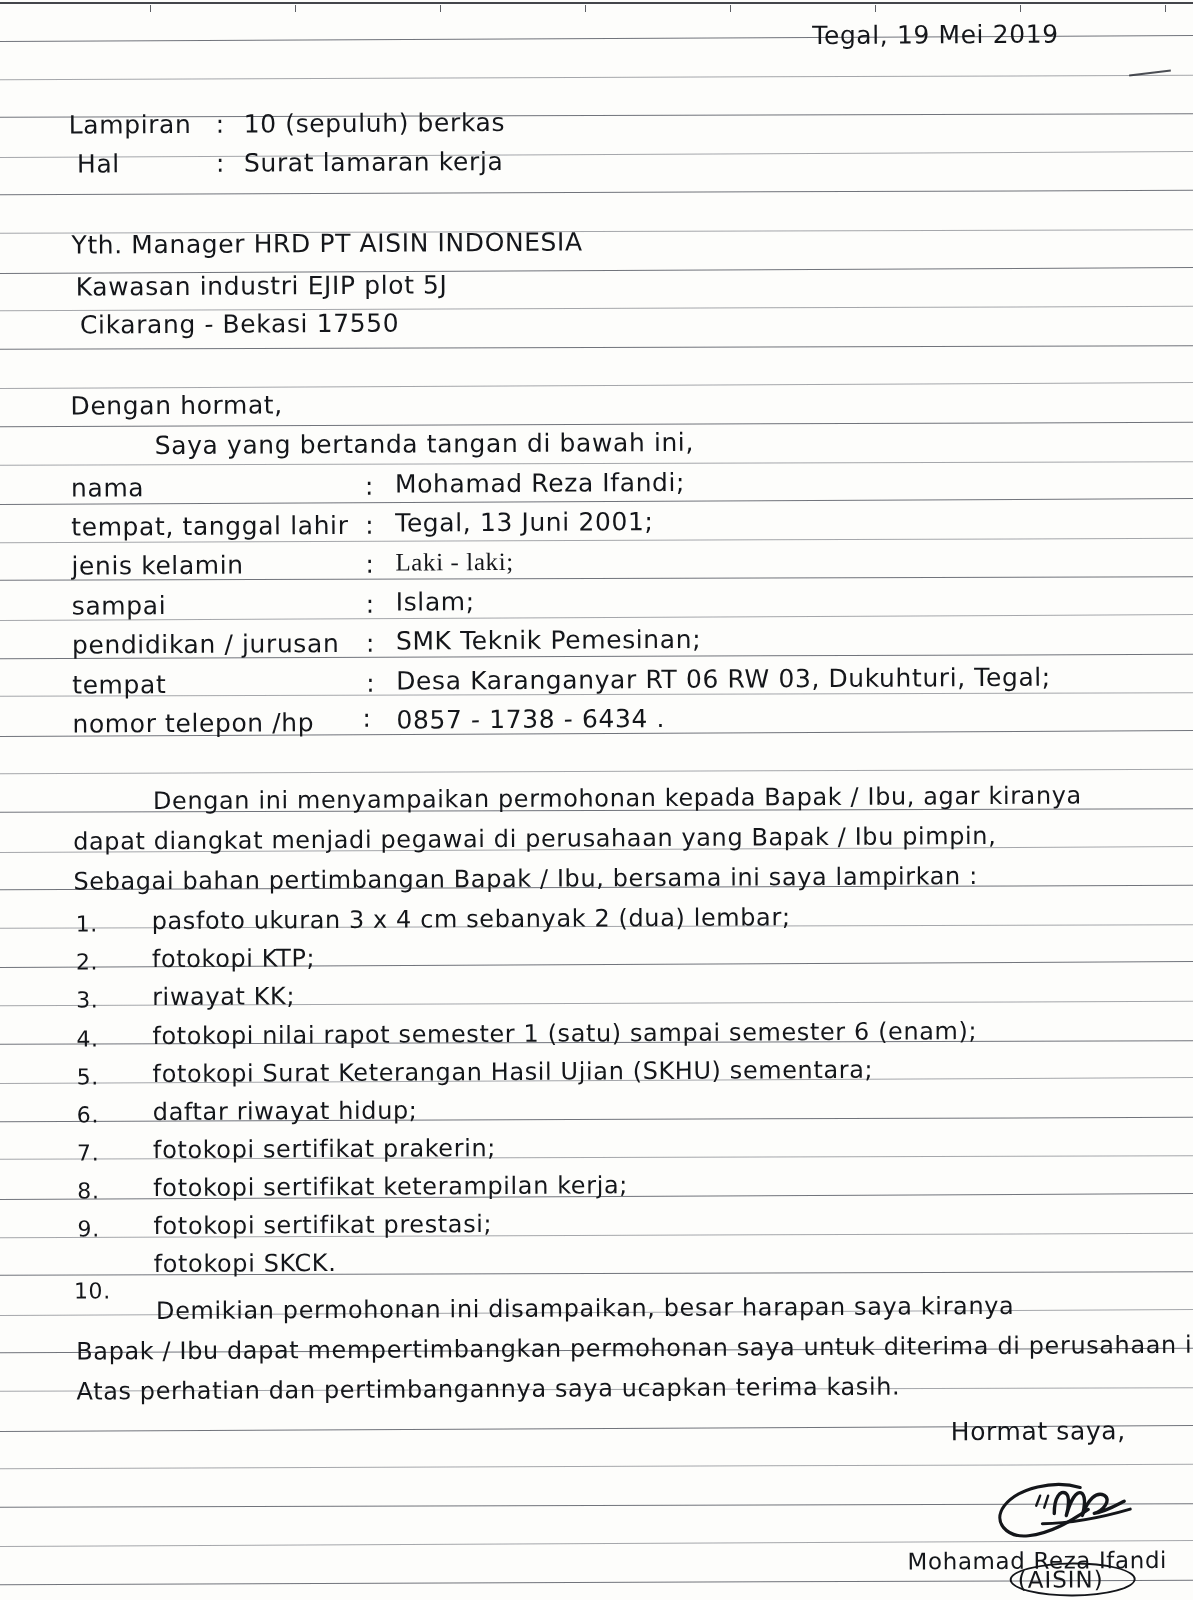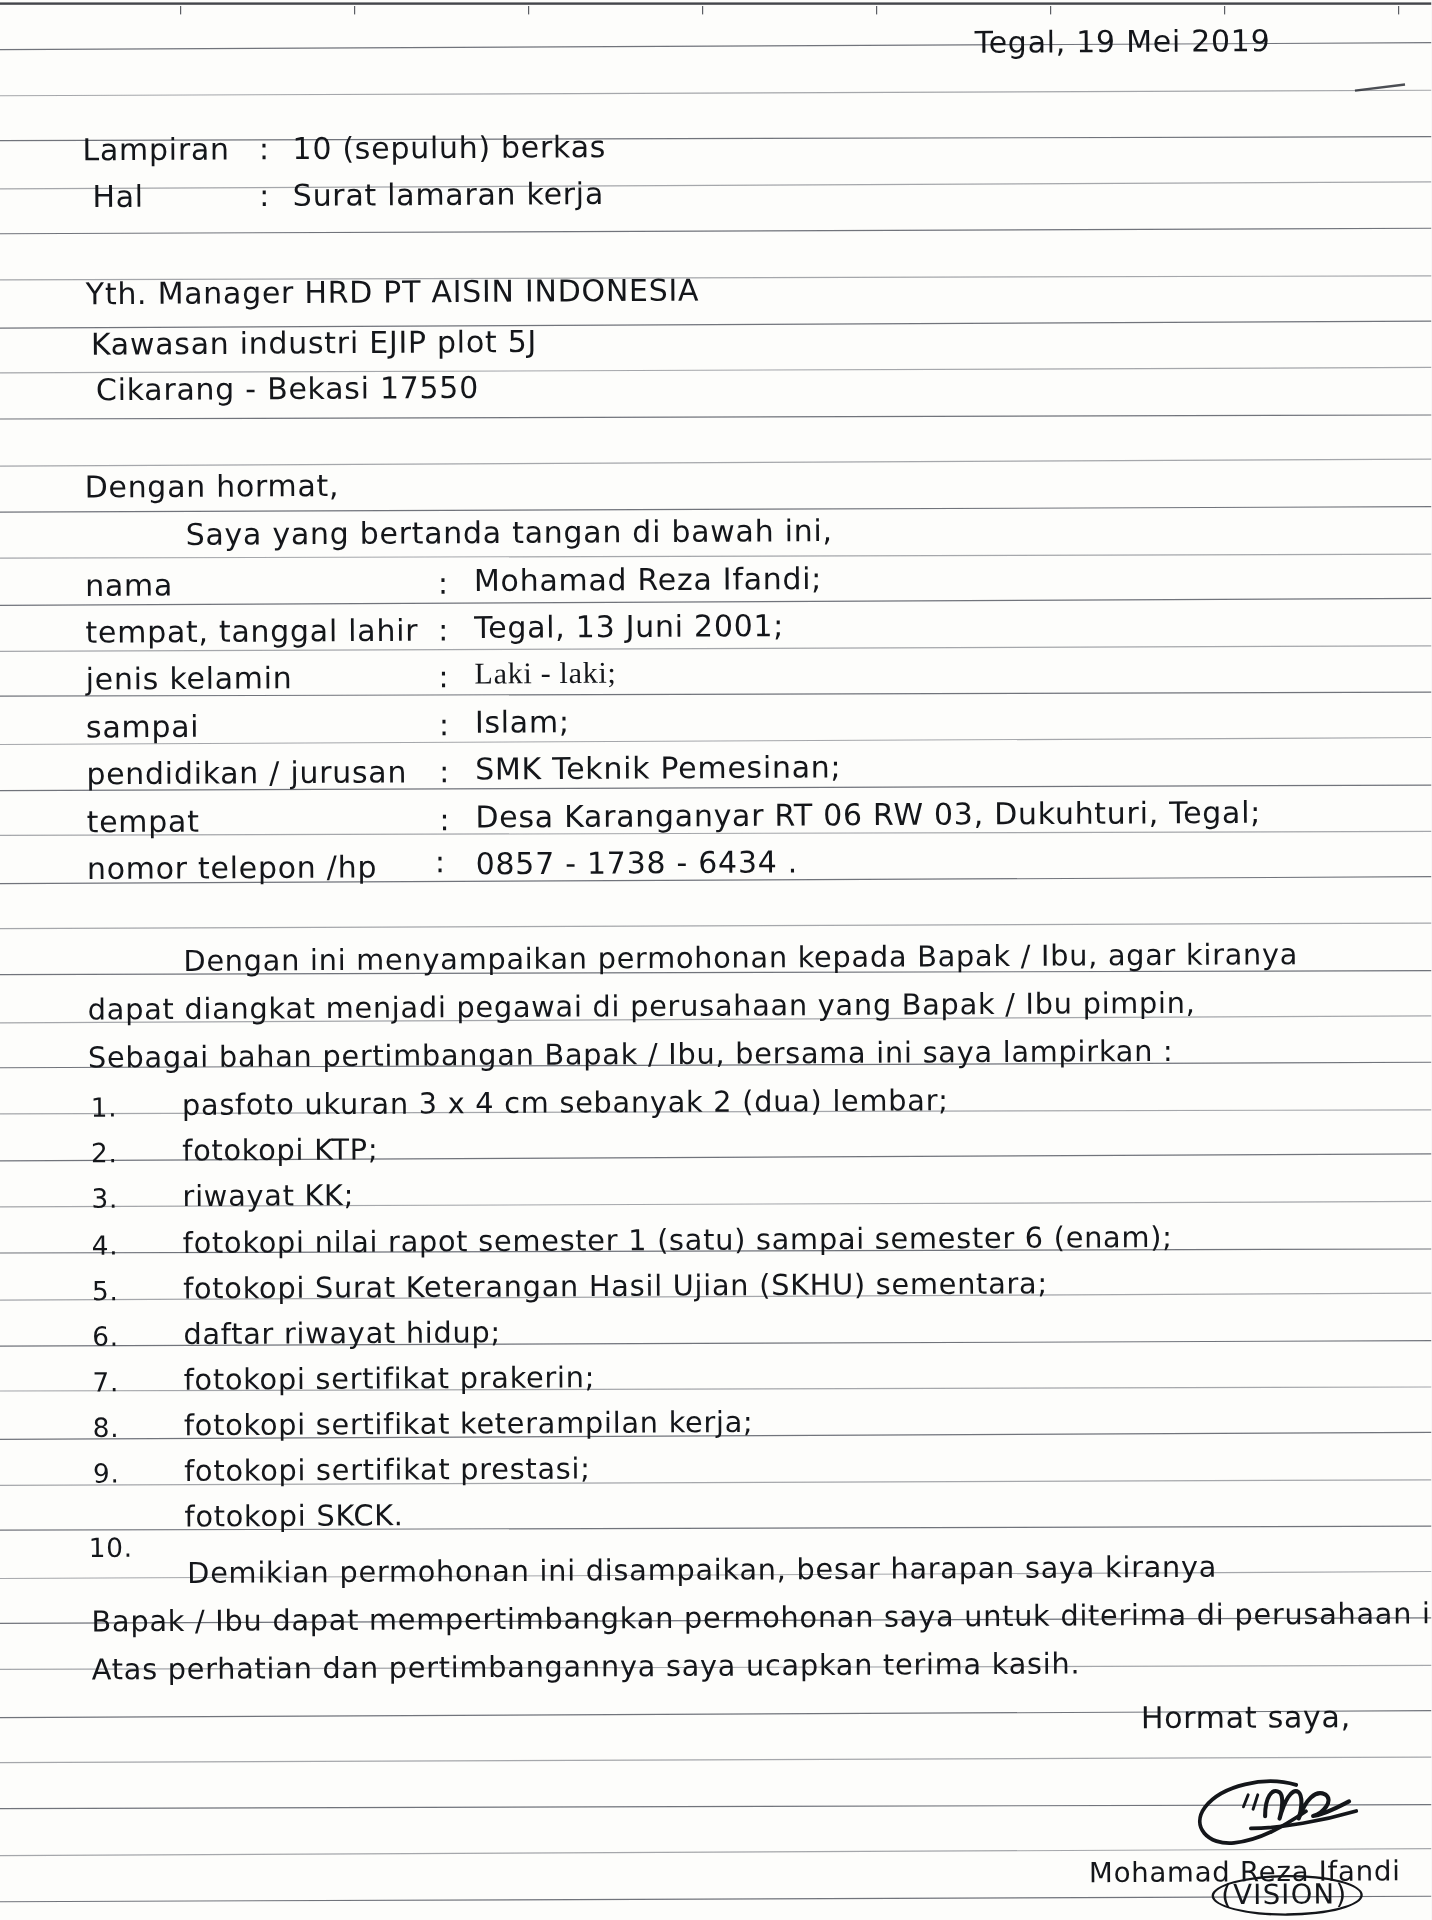--- a/index.html
+++ b/index.html
@@ -259,16 +259,16 @@
       <path d="M96 16 C70 8, 34 16, 20 34 C8 50, 22 66, 44 64 C66 62, 86 50, 104 38" fill="none" stroke="#14161a" stroke-width="3.2" stroke-linecap="round"></path>
       <path d="M52 34 L56 24 M60 36 L64 24" fill="none" stroke="#14161a" stroke-width="2.4" stroke-linecap="round"></path>
       <path d="M70 42 C70 26, 76 18, 82 22 C86 25, 84 38, 82 44 C86 30, 92 18, 98 22 C102 26, 100 38, 98 44
                C104 28, 112 20, 120 24 C128 29, 118 40, 110 42 C122 40, 132 34, 140 30" fill="none" stroke="#14161a" stroke-width="3.4" stroke-linecap="round" stroke-linejoin="round"></path>
       <path d="M58 52 C84 52, 118 46, 146 38" fill="none" stroke="#14161a" stroke-width="3" stroke-linecap="round"></path>
     </svg>
 
     <div class="hand" style="left:898px; top:1556px; font-size:23px;">Mohamad Reza Ifandi</div>
 
     <div class="wm-box"></div>
-    <div class="watermark">(VISION)</div>
+    <div class="watermark">(AISIN)</div>
 
   </div>
 </div>
 
 </body></html>

